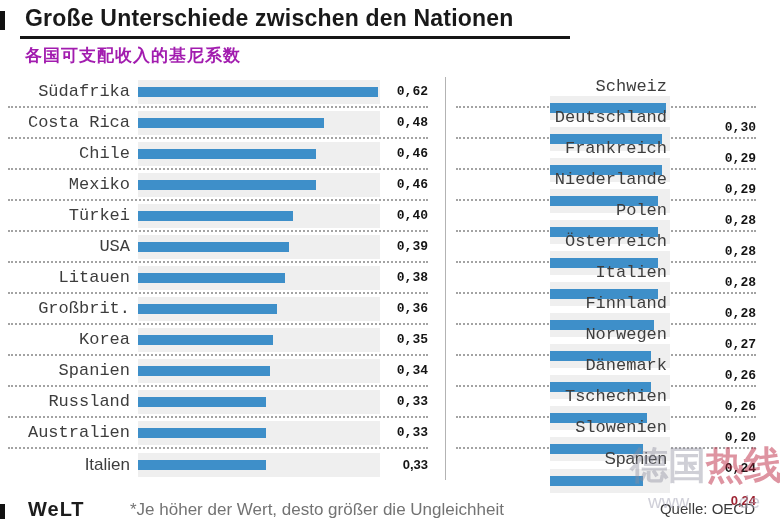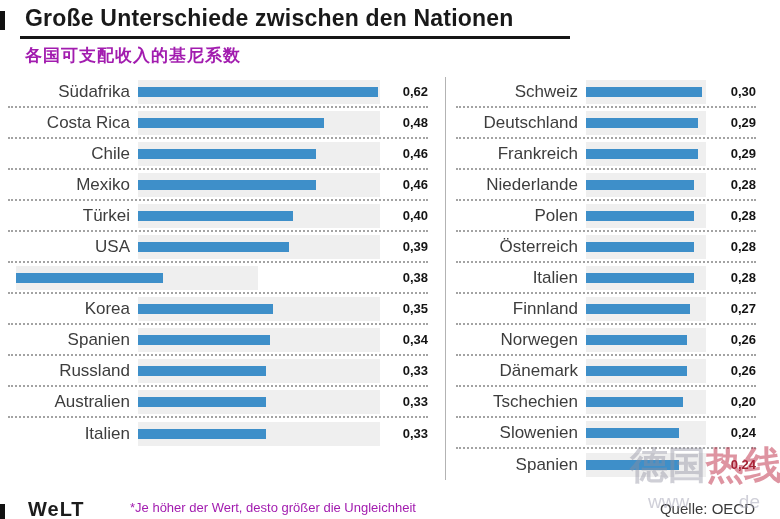--- a/index.html
+++ b/index.html
@@ -26,27 +26,27 @@
   .subtitle {
     position: absolute; left: 25px; top: 44px;
     font-size: 17px; font-weight: bold; color: #a21caf;
     letter-spacing: 1px;
   }
 
   .chart { position: absolute; top: 77px; left: 0; width: 780px; height: 404px; }
   .col { position: absolute; top: 0; }
   .col-left  { left: 8px;   width: 420px; }
   .col-right { left: 445px; width: 310px; border-left: 1px solid #b3b3b3; padding-left: 10px; }
-  .col-right .row { width: 300px; }
+  .col-right .row { width: 300px; flex-direction: column; }
 
   .row {
     height: 31px; width: 100%;
     display: flex; align-items: center;
   }
-  .row:not(:last-child) { border-bottom: 2px dotted #a3a3a3; }
+  .row:not(:last-child) { border-bottom: 2px dotted #a3a3a3; font-family: Liberation Mono, monospace; }
 
   .row-label {
     font-size: 17px; color: #3d3d3d;
     text-align: right; white-space: nowrap;
     flex: 0 0 auto;
   }
   .col-left  .row-label { width: 122px; }
   .col-right .row-label { width: 122px; }
 
   .bar-track {
@@ -72,21 +72,21 @@
     position: absolute; left: 0; top: 496px; width: 755px; height: 23px;
   }
   .brand {
     position: absolute; left: 28px; top: 2px;
     font-size: 20px; font-weight: 900; color: #1c1c1c;
     letter-spacing: 1px;
   }
   .brand .low-e { text-transform: lowercase; }
   .footnote {
     position: absolute; left: 130px; top: 4px;
-    font-size: 13px; color: #a21caf;
+    font-size: 17px; color: #737373;
   }
   .source {
     position: absolute; right: 0; top: 4px;
     font-size: 15px; color: #3a3a3a;
   }
 
   .watermark {
     position: absolute; left: 630px; top: 443px; width: 150px;
     pointer-events: none;
   }
@@ -150,24 +150,32 @@
         <div class="row-value">0,40</div>
       </div>
       <div class="row">
         <div class="row-label">USA</div>
         <div class="bar-track">
           <div class="bar" style="width: 151px;"></div>
         </div>
         <div class="row-value">0,39</div>
       </div>
       <div class="row">
+        <div class="row-label">Litauen</div>
         <div class="bar-track">
           <div class="bar" style="width: 147px;"></div>
         </div>
         <div class="row-value">0,38</div>
+      </div>
+      <div class="row">
+        <div class="row-label">Großbrit.</div>
+        <div class="bar-track">
+          <div class="bar" style="width: 139px;"></div>
+        </div>
+        <div class="row-value">0,36</div>
       </div>
       <div class="row">
         <div class="row-label">Korea</div>
         <div class="bar-track">
           <div class="bar" style="width: 135px;"></div>
         </div>
         <div class="row-value">0,35</div>
       </div>
       <div class="row">
         <div class="row-label">Spanien</div>

